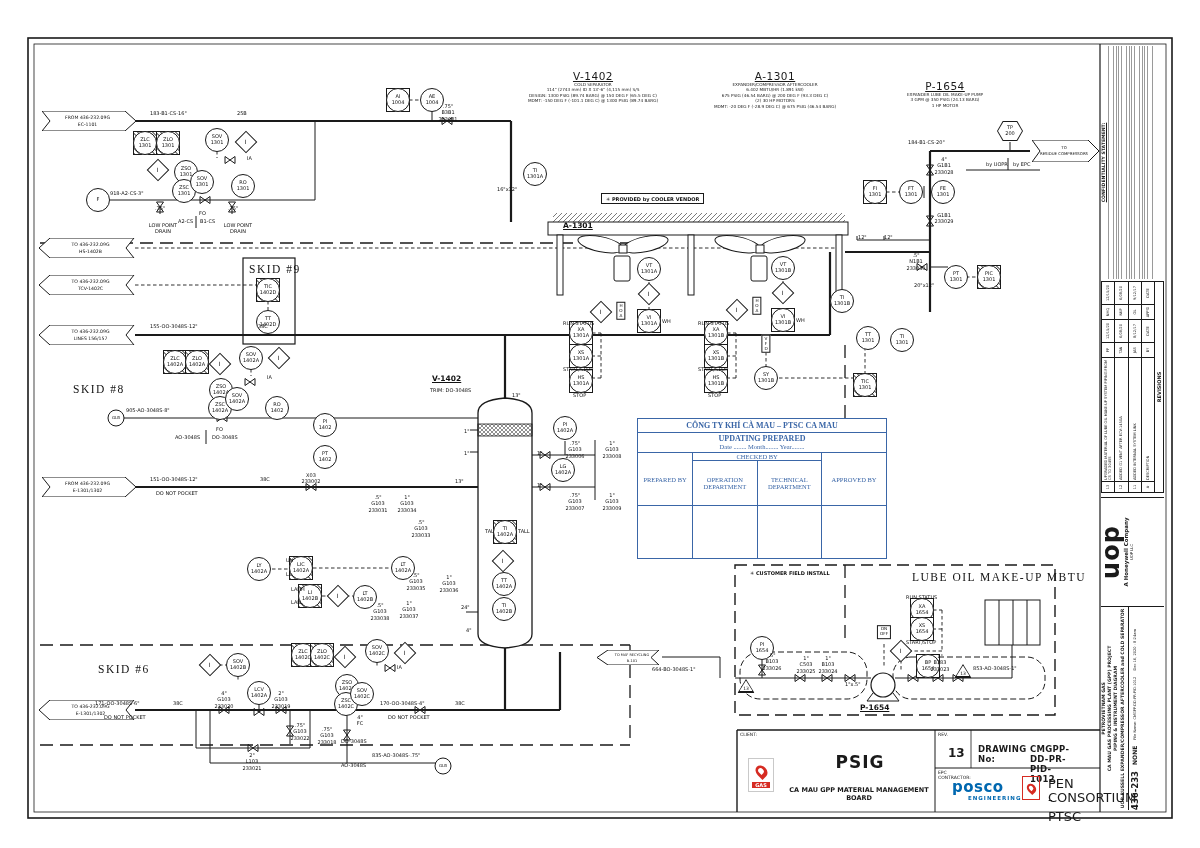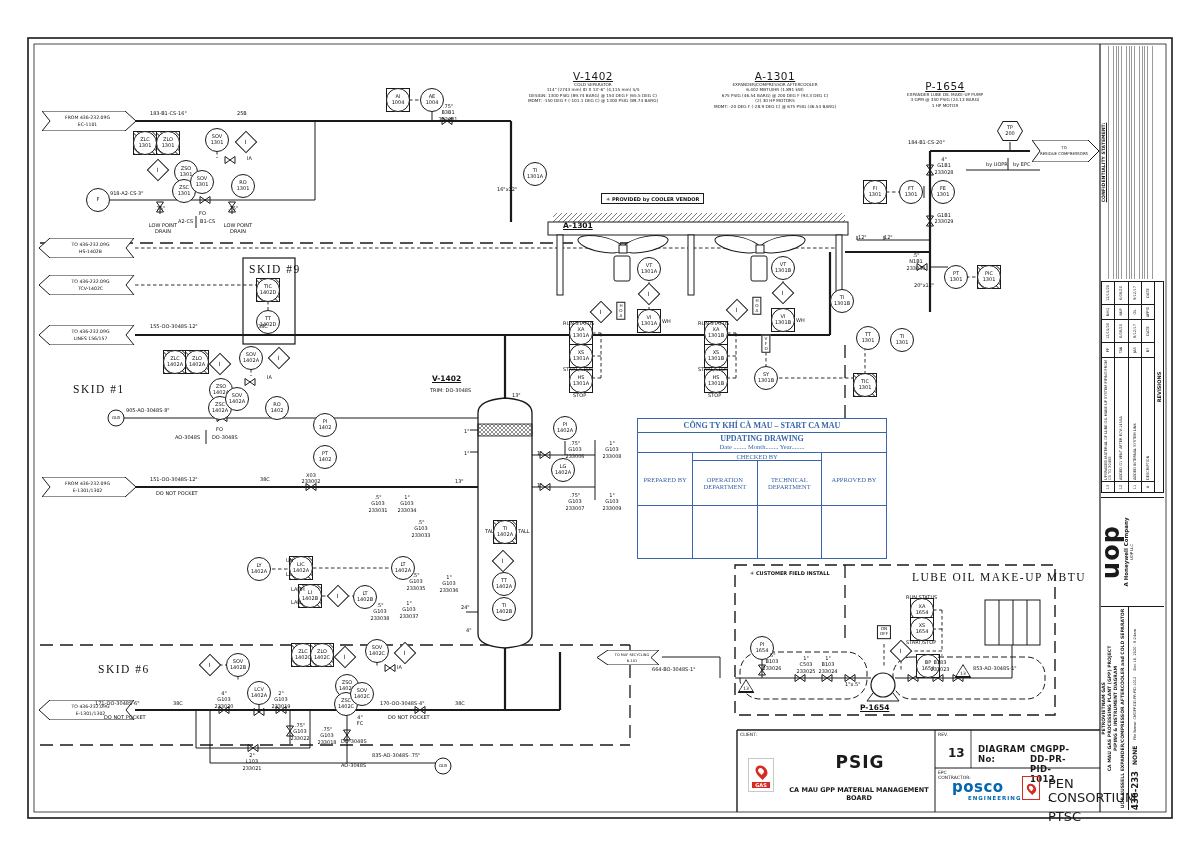--- a/index.html
+++ b/index.html
@@ -599,21 +599,21 @@
       <div class="lbl" style="left: 247px; top: 155px;">IA</div>
       <div class="lbl" style="left: 267px; top: 374px;">IA</div>
       <div class="lbl" style="left: 397px; top: 664px;">IA</div>
       <div class="lbl ctr" style="left: 448px; top: 103px;">.75"
 B3B1
 233001</div>
       <div class="lbl" style="left: 497px; top: 186px;">16"x12"</div>
       <div class="lbl" style="left: 150px; top: 323px;">155-OO-3048S-12"</div>
       <div class="lbl" style="left: 258px; top: 323px;">38C</div>
       <div class="lbl big" style="left: 249px; top: 262px;">SKID #9</div>
-      <div class="lbl big" style="left: 73px; top: 382px;">SKID #1</div>
+      <div class="lbl big" style="left: 73px; top: 382px;">SKID #8</div>
       <div class="lbl big" style="left: 98px; top: 662px;">SKID #6</div>
       <div class="lbl" style="left: 126px; top: 407px;">905-AO-3048S-8"</div>
       <div class="lbl" style="left: 175px; top: 434px;">AO-3048S</div>
       <div class="lbl" style="left: 212px; top: 434px;">DO-3048S</div>
       <div class="lbl" style="left: 216px; top: 426px;">FO</div>
       <div class="lbl" style="left: 150px; top: 476px;">151-OO-3048S-12"</div>
       <div class="lbl" style="left: 260px; top: 476px;">38C</div>
       <div class="lbl" style="left: 156px; top: 490px;">DO NOT POCKET</div>
       <div class="lbl" style="left: 95px; top: 700px;">171-OO-3048S-6"</div>
       <div class="lbl" style="left: 173px; top: 700px;">38C</div>
@@ -732,23 +732,23 @@
       <div class="lbl ctr" style="left: 940px; top: 653px;">1"
 B183
 233023</div>
       <div class="lbl" style="left: 973px; top: 665px;">853-AO-3048S-1"</div>
       <div class="lbl" style="left: 652px; top: 666px;">664-BO-3048S-1"</div>
       <div class="lbl rot" style="left: 341px; top: 738px;">DO-3048S</div>
       <div class="lbl rot" style="left: 341px; top: 762px;">AO-3048S</div>
     </div>
 
   <div class="upd" style="left:637px;top:418px;width:248px;height:139px">
-    <div class="r u-title">CÔNG TY KHÍ CÀ MAU – START CA MAU</div>
+    <div class="r u-title">CÔNG TY KHÍ CÀ MAU – PTSC CA MAU</div>
     <div class="r">
-      <div class="u-sub1">UPDATING DRAWING</div>
+      <div class="u-sub1">UPDATING PREPARED</div>
       <div class="u-sub2">Date ........  Month........  Year........</div>
     </div>
     <div class="u-cols" style="height:34px;border-bottom:1.2px solid #3a66a7">
       <div class="u-col" style="width:22%">
         <div class="u-h" style="flex:1">PREPARED BY</div>
       </div>
       <div class="u-col" style="width:52%">
         <div class="u-chk-h">CHECKED BY</div>
         <div class="u-chk-cells">
           <div class="u-h">OPERATION DEPARTMENT</div>
@@ -770,21 +770,21 @@
   <div class="tb">
     <div class="tb-cell tiny" style="left:740px;top:732px">CLIENT:</div>
     <div class="tb-cell gaslogo" style="left:748px;top:758px">
       <div class="flame" style="transform:rotate(-45deg) scale(.7)"></div>
       <div class="gastxt">GAS</div>
     </div>
     <div class="tb-cell pvgas" style="left:800px;top:752px;width:120px;text-align:center">PSIG</div>
     <div class="tb-cell pvgas-sub" style="left:784px;top:786px;width:150px;text-align:center">CA MAU GPP MATERIAL MANAGEMENT BOARD</div>
     <div class="tb-cell tiny" style="left:938px;top:732px">REV.</div>
     <div class="tb-cell revnum" style="left:948px;top:746px">13</div>
-    <div class="tb-cell dwgno" style="left:978px;top:744px">DIAGRAM  No:</div>
+    <div class="tb-cell dwgno" style="left:978px;top:744px">DRAWING  No:</div>
     <div class="tb-cell dwgno" style="left:1030px;top:744px">CMGPP-DD-PR-PID-1012</div>
     <div class="tb-cell tiny" style="left:938px;top:770px">EPC CONTRACTOR:</div>
     <div class="tb-cell posco" style="left:952px;top:778px">posco</div>
     <div class="tb-cell posco-sub" style="left:968px;top:795px">ENGINEERING</div>
     <div class="tb-cell" style="left:1022px;top:776px;width:18px;height:24px;border:1px solid #d62b22;display:flex;align-items:center;justify-content:center">
       <div class="flame" style="transform:rotate(-45deg) scale(.55)"></div>
     </div>
     <div class="tb-cell penptsc" style="left:1048px;top:776px">PEN - PTSC</div>
     <div class="tb-cell penptsc" style="left:1048px;top:790px">CONSORTIUM</div>
   </div>

